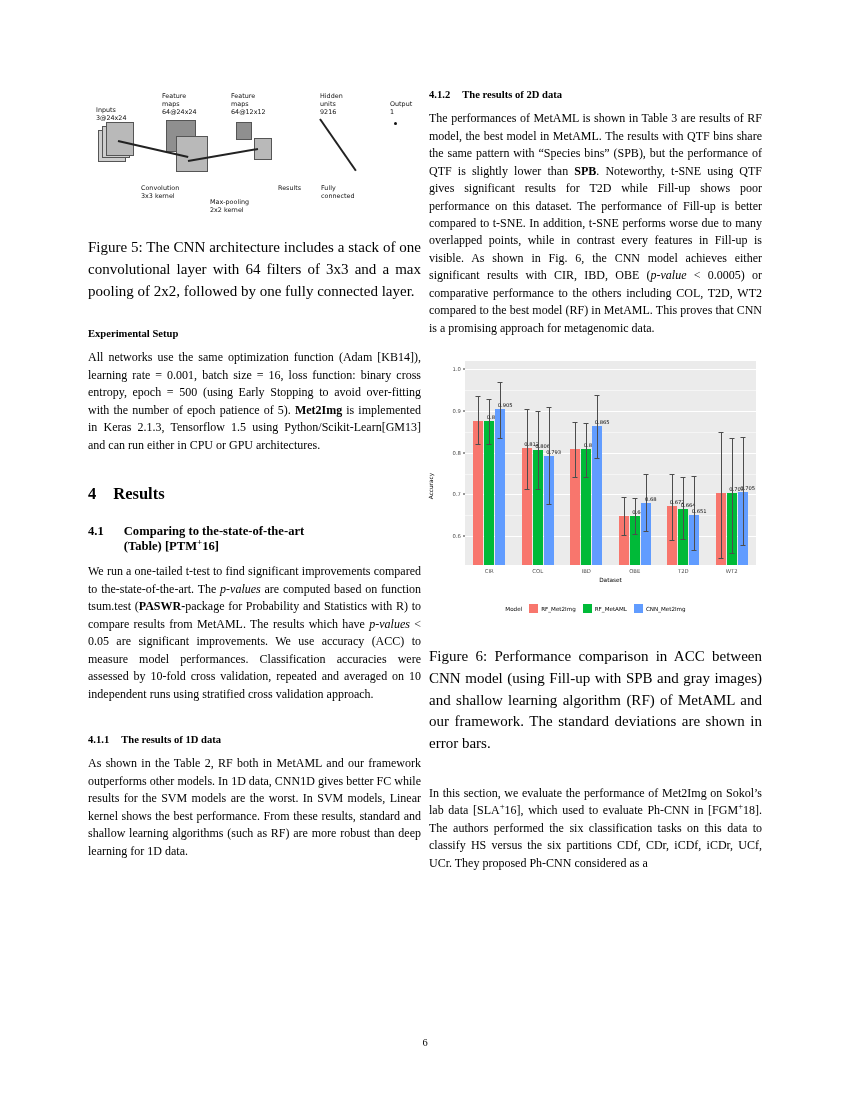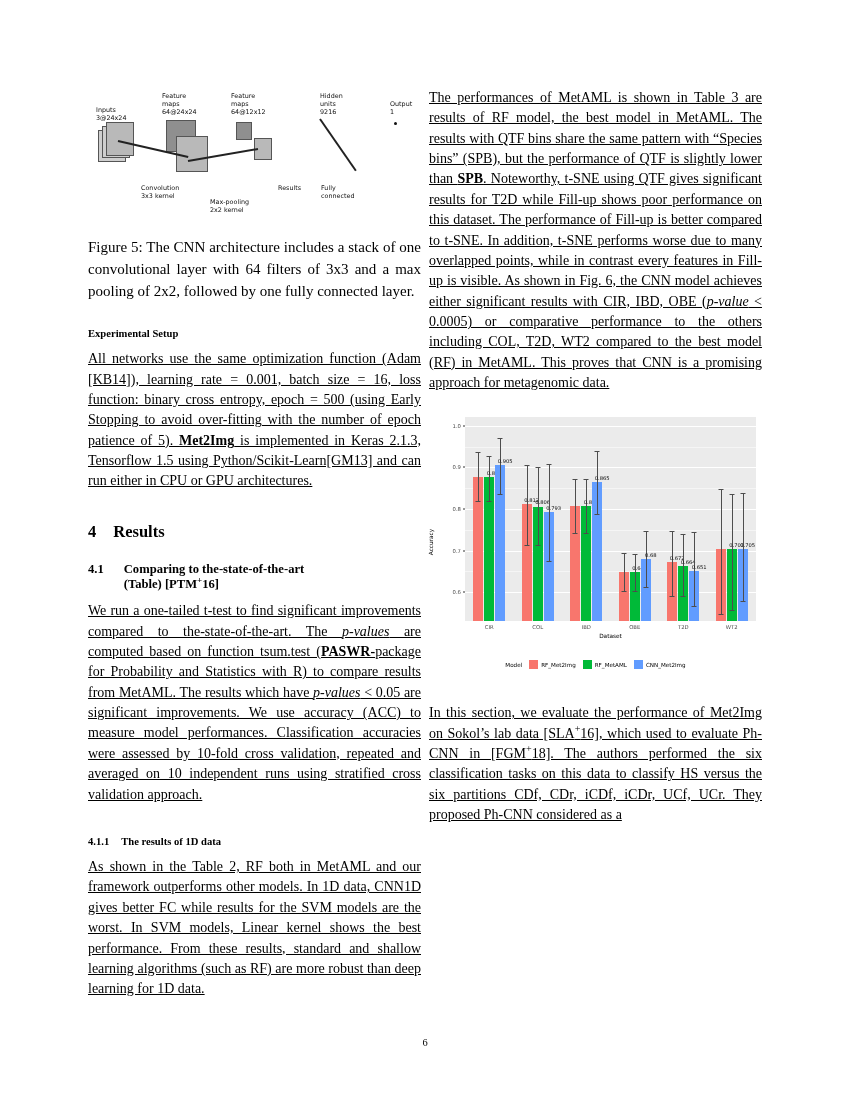--- a/index.html
+++ b/index.html
@@ -7,25 +7,24 @@
     width:850px;height:1100px;background:#ffffff;
     font-family:"Liberation Serif",serif;color:#000;
     -webkit-font-smoothing:antialiased;
   }
   .page{position:relative;width:850px;height:1100px;overflow:hidden;}
   .col{position:absolute;width:333px;top:88px;}
   .col-left{left:88px;}
   .col-right{left:429px;}
 
   p.body, div.body{
-    font-size:14px;line-height:1.455;
+    font-size:12px;line-height:1.455;
     text-align:justify;text-justify:inter-word;
     margin:0 0 0 0;
     hyphens:none;
-    text-decoration:underline;
   }
 
   h2.sec{
     font-size:16.5px;font-weight:bold;margin:0 0 11px 0;line-height:1.2;
     display:flex;gap:17px;
   }
   h3.subsec{
     font-size:12.6px;font-weight:bold;margin:0 0 9px 0;line-height:1.22;
     display:flex;gap:12px;
   }
@@ -174,20 +173,24 @@
     <h4 class="subsubsec">
       <span>4.1.1</span>
       <span>The results of 1D data</span>
     </h4>
 
     <p class="body">As shown in the Table 2, RF both in MetAML and our framework outperforms other models. In 1D data, CNN1D gives better FC while results for the SVM models are the worst. In SVM models, Linear kernel shows the best performance. From these results, standard and shallow learning algorithms (such as RF) are more robust than deep learning for 1D data.</p>
   </div>
 
   <div class="col col-right">
 
+    <h4 class="subsubsec">
+      <span>4.1.2</span>
+      <span>The results of 2D data</span>
+    </h4>
 
     <p class="body" id="p-412"><span>The performances of MetAML is shown in Table 3 are results of RF model, the best model in MetAML. The results with QTF bins share the same pattern with “Species bins” (SPB), but the performance of QTF is slightly lower than </span><span class="bold">SPB</span><span>. Noteworthy, t-SNE using QTF gives significant results for T2D while Fill-up shows poor performance on this dataset. The performance of Fill-up is better compared to t-SNE. In addition, t-SNE performs worse due to many overlapped points, while in contrast every features in Fill-up is visible. As shown in Fig. 6, the CNN model achieves either significant results with CIR, IBD, OBE (</span><span class="ital">p-value</span><span> &lt; 0.0005) or comparative performance to the others including COL, T2D, WT2 compared to the best model (RF) in MetAML. This proves that CNN is a promising approach for metagenomic data.</span></p>
 
     <div style="height:18px"></div>
 
     <figure>
       <div class="chartbox" id="chartbox">
         <div class="plotwrap" id="plotwrap">
           <div class="panel"></div>
         <div class="gridline" style="top: 174.857px;"></div>
@@ -325,20 +328,21 @@
             <span class="item">
               <span class="swatch" style="background: rgb(0, 186, 56);"></span>
               <span>RF_MetAML</span>
             </span>
             <span class="item">
               <span class="swatch" style="background: rgb(97, 156, 255);"></span>
               <span>CNN_Met2Img</span>
             </span>
           </div>
       </div>
+      <figcaption>Figure 6: Performance comparison in ACC between CNN model (using Fill-up with SPB and gray images) and shallow learning algorithm (RF) of MetAML and our framework. The standard deviations are shown in error bars.</figcaption>
     </figure>
 
     <div style="height:30px"></div>
 
 
     <p class="body" id="p-42"><span>In this section, we evaluate the performance of Met2Img on Sokol’s lab data [SLA</span><sup>+</sup><span>16], which used to evaluate Ph-CNN in [FGM</span><sup>+</sup><span>18]. The authors performed the six classification tasks on this data to classify HS versus the six partitions CDf, CDr, iCDf, iCDr, UCf, UCr. They proposed Ph-CNN considered as a</span></p>
   </div>
 
   <div class="pagenum">6</div>
 </div>

